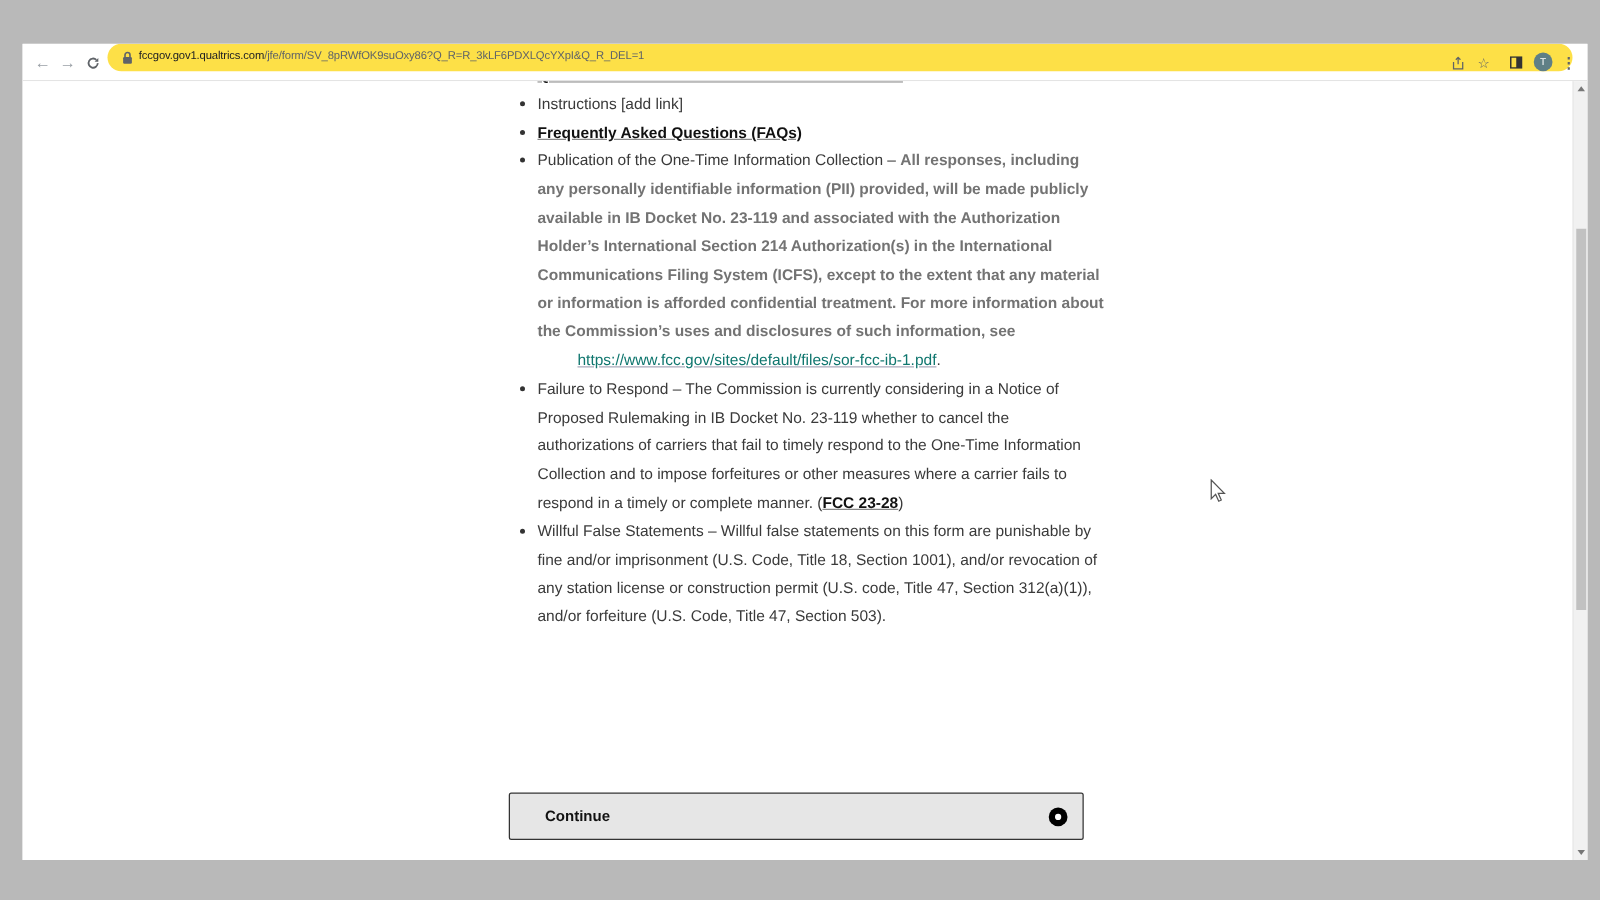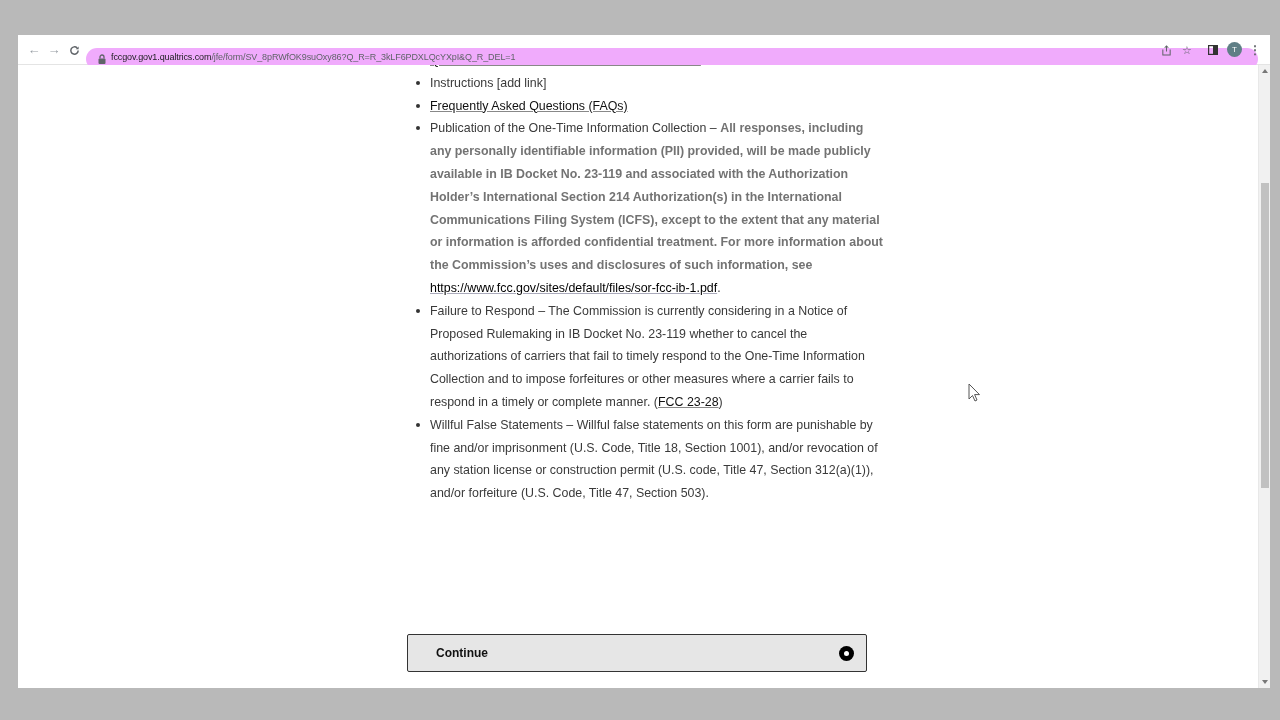--- a/index.html
+++ b/index.html
@@ -17,22 +17,22 @@
     position: absolute; left: 0; top: 0; width: 100%; height: 29px;
     background: #ffffff; border-bottom: 1px solid #e4e4e4;
   }
   .nav-btn {
     position: absolute; top: 7px; width: 16px; height: 16px;
     display: flex; align-items: center; justify-content: center;
     color: #9aa0a6; font-size: 13px; line-height: 16px;
   }
   .nav-btn.reload { color: #5f6368; }
   .omnibox {
-    position: absolute; left: 68px; top: 13px; width: 1172px; height: 22px;
-    background: #f0abfc; border-radius: 11px; text-align: center;
+    position: absolute; left: 68px; top: 0; width: 1172px; height: 22px;
+    background: #fde047; border-radius: 11px; text-align: center;
   }
   .lock {
     position: absolute; left: 10px; top: 5px; width: 12px; height: 12px;
   }
   .url {
     position: absolute; left: 25px; top: 4px; font-size: 9px; color: #202124;
     white-space: nowrap; letter-spacing: -0.1px;
   }
   .url .path { color: #5f6368; }
   .tb-icon {
@@ -59,22 +59,22 @@
     position: relative; padding-left: 23px;
     font-size: 12.4px; line-height: 22.8px; color: #333333;
     font-weight: bold;
   }
   ul.bullets li::before {
     content: ""; position: absolute; left: 9px; top: 9px;
     width: 4px; height: 4px; border-radius: 50%; background: #333;
   }
   .normal { font-weight: normal; color: #3a3a3a; }
   .strong { font-weight: bold; color: #737373; }
-  .link { color: #111; text-decoration: underline; text-decoration-color: #888; font-weight: normal; }
-  .link-n { color: #000000; text-decoration: underline; text-decoration-color: #aab; font-weight: normal; }
+  .link { color: #111; text-decoration: underline; text-decoration-color: #888; font-weight: bold; }
+  .link-n { color: #0f766e; text-decoration: underline; text-decoration-color: #aab; font-weight: normal; margin-left: 32px; }
   .continue-btn {
     position: absolute; left: 389px; top: 569px; width: 460px; height: 38px;
     background: #e6e6e6; border: 1.5px solid #333; border-radius: 2px;
     box-sizing: border-box;
   }
   .continue-label {
     position: absolute; left: 12px; top: 11px; font-size: 12px; font-weight: bold; color: #111; margin-left: 16px;
   }
   .continue-icon {
     position: absolute; right: 12px; top: 11px; width: 15px; height: 15px;

